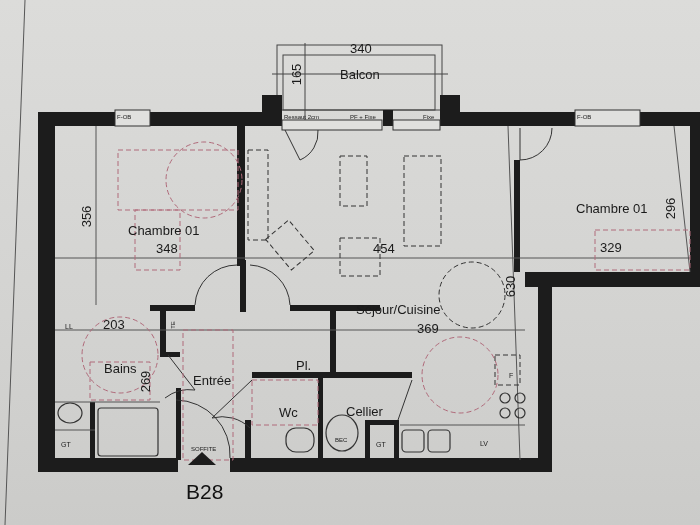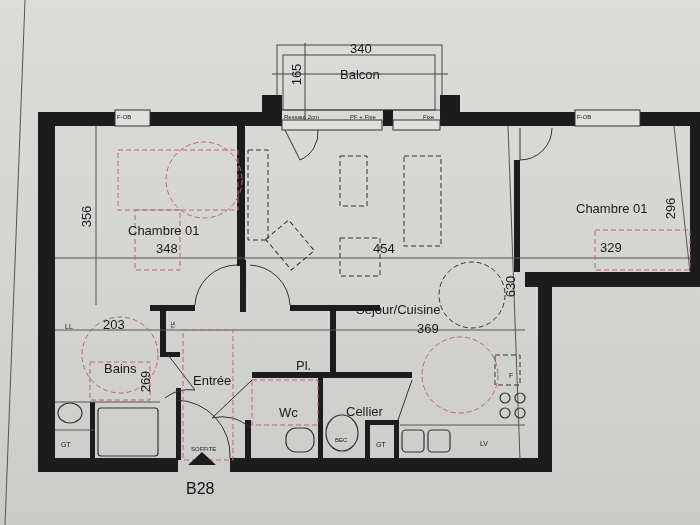--- a/index.html
+++ b/index.html
@@ -13,21 +13,21 @@
       position: absolute; left: 0; top: 0; width: 700px; height: 525px;
       background: linear-gradient(180deg, #dcdcda 0%, #d3d3d1 60%, #cbcbc9 100%);
     }
     svg { position: absolute; left: 0; top: 0; }
     .lbl { position: absolute; color: #1a1a1a; white-space: nowrap; line-height: 1; }
     .room { font-size: 13px; }
     .dim { font-size: 13px; }
     .small { font-size: 7px; }
     .tiny { font-size: 6px; }
     .vert { transform: rotate(-90deg); transform-origin: center center; }
-    .plot { position: absolute; font-size: 16px; color: #111; }
+    .plot { position: absolute; font-size: 21px; color: #111; }
   </style>
 </head>
 <body>
 
 <div class="paper"></div>
 
 <svg width="700" height="525" viewBox="0 0 700 525">
 
   <line x1="25" y1="0" x2="5" y2="525" stroke="#555" stroke-width="1"></line>
 

